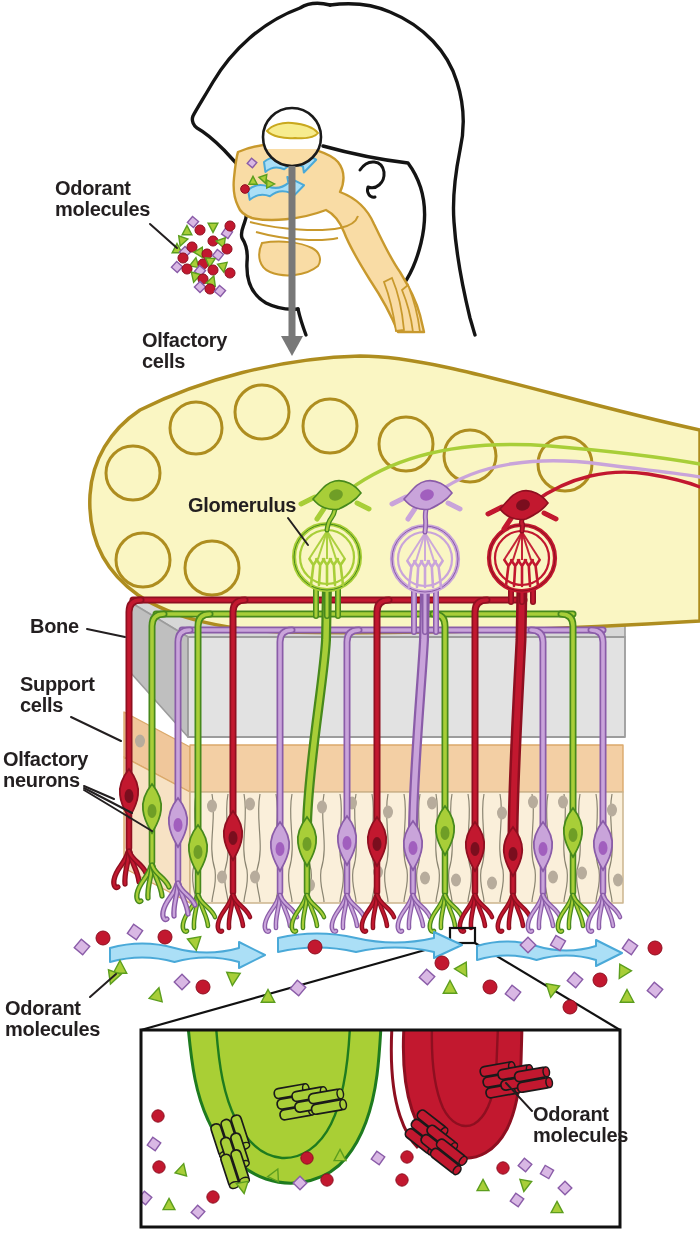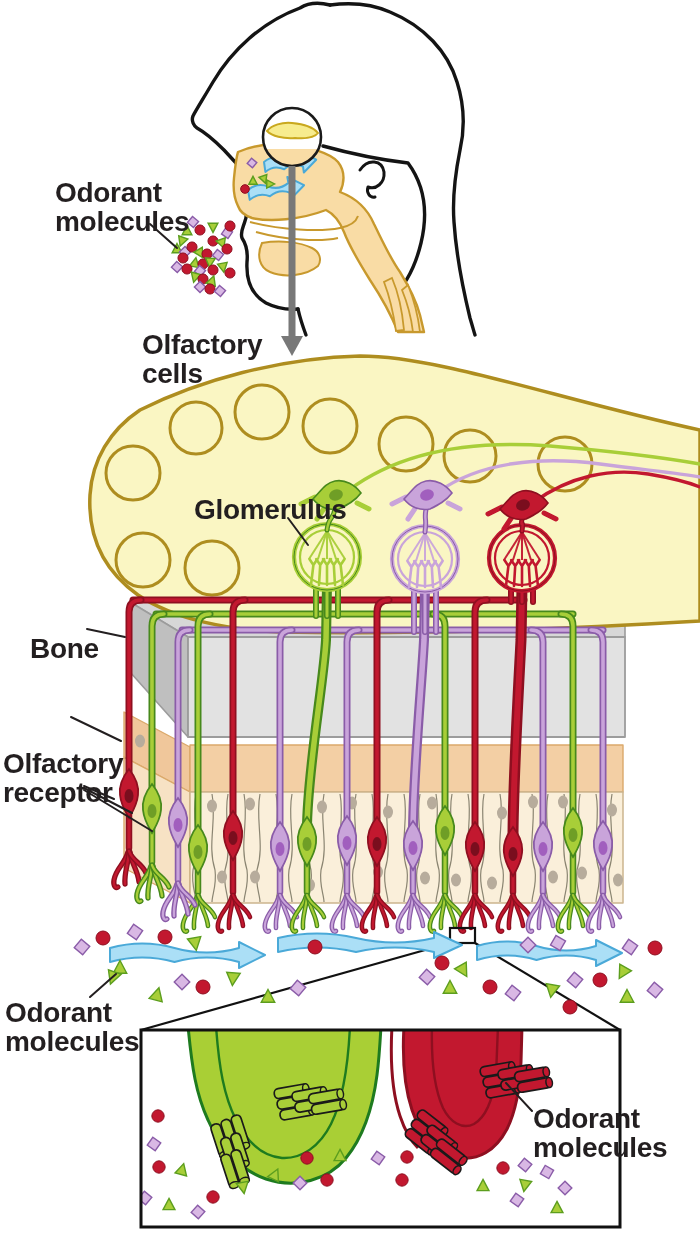--- a/index.html
+++ b/index.html
@@ -1,19 +1,19 @@
 <!DOCTYPE html>
 <html><head>
 <meta charset="utf-8">
 <style>
   html,body{margin:0;padding:0;background:#fff;}
   #stage{position:relative;width:700px;height:1234px;background:#fff;overflow:hidden;
          font-family:"Liberation Sans",sans-serif;}
   #art{position:absolute;left:0;top:0;}
-  .lbl{position:absolute;color:#231F20;font-weight:bold;font-size:28px;line-height:1.05;
+  .lbl{position:absolute;color:#231F20;font-weight:bold;font-size:20px;line-height:1.05;
        letter-spacing:-0.3px;white-space:nowrap;}
   .lbl span{display:block;}
 </style>
 </head>
 <body>
 
 <div id="stage">
 <svg id="art" width="700" height="1234" viewBox="0 0 700 1234">
 
   <g id="head" fill="none" stroke="#141414" stroke-width="3.4" stroke-linecap="round" stroke-linejoin="round">
@@ -666,29 +666,33 @@
 </svg>
 
 <div class="lbl" style="left:55px;top:178px;">
   <span>Odorant</span>
   <span>molecules</span>
 </div>
 <div class="lbl" style="left:142px;top:330px;">
   <span>Olfactory</span>
   <span>cells</span>
 </div>
-<div class="lbl" style="left:194px;top:495px;">
+<div class="lbl" style="left:188px;top:495px;">
   <span>Glomerulus</span>
 </div>
-<div class="lbl" style="left:30px;top:634px;">
+<div class="lbl" style="left:30px;top:616px;">
   <span>Bone</span>
+</div>
+<div class="lbl" style="left:20px;top:674px;">
+  <span>Support</span>
+  <span>cells</span>
 </div>
 <div class="lbl" style="left:3px;top:749px;">
   <span>Olfactory</span>
-  <span>receptor</span>
+  <span>neurons</span>
 </div>
 <div class="lbl" style="left:5px;top:998px;">
   <span>Odorant</span>
   <span>molecules</span>
 </div>
 <div class="lbl" style="left:533px;top:1104px;">
   <span>Odorant</span>
   <span>molecules</span>
 </div>
 </div>

